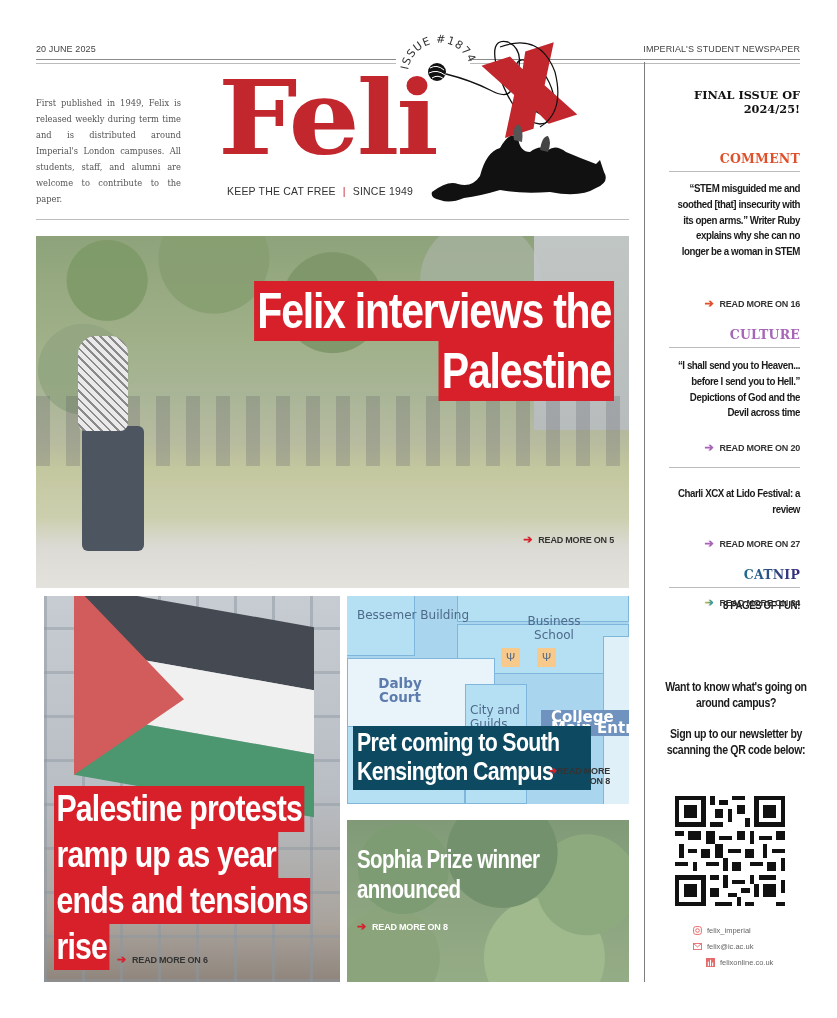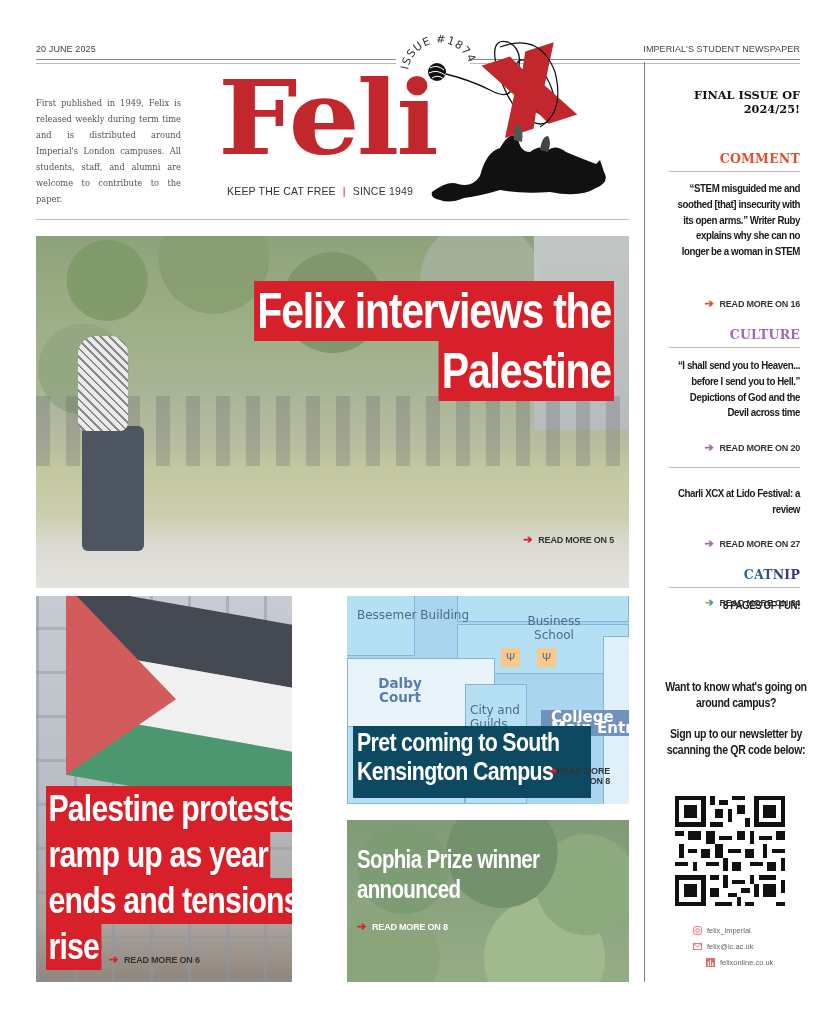--- a/index.html
+++ b/index.html
@@ -55,42 +55,42 @@
   .hero-photo .person { position: absolute; left: 42px; top: 100px; width: 60px; height: 220px; }
   .hero-photo .person .scarf { position: absolute; left: 0; top: 0; width: 50px; height: 95px; background: repeating-linear-gradient(45deg,#eaeaea 0 4px,#8a8a8a 4px 6px); border-radius: 18px 18px 8px 8px; }
   .hero-photo .person .jeans { position: absolute; left: 4px; top: 90px; width: 62px; height: 125px; background: #4d5560; border-radius: 6px; }
   .hero-photo .crowd { position: absolute; left: 0; top: 160px; width: 100%; height: 70px; background:
       repeating-linear-gradient(90deg, rgba(90,90,100,0.35) 0 14px, transparent 14px 30px); opacity: 0.7; }
 
   .hero-head { position: absolute; right: 15px; top: 13px; width: 460px; text-align: right; margin-top: 32px; }
   .hero-line { display: inline-block; background: #d8202a; color: #fff; font-family: "Liberation Sans", sans-serif; font-weight: bold; font-size: 50px; line-height: 60px; padding: 0 4px; letter-spacing: -1.5px; transform: scaleX(0.82); transform-origin: right center; white-space: nowrap; }
   .hero-read { position: absolute; right: 15px; top: 297px; }
 
-  .flag-photo { left: 36px; top: 596px; width: 256px; height: 386px;
+  .flag-photo { left: 44px; top: 596px; width: 296px; height: 386px;
     background: linear-gradient(180deg, #c7ccd2 0%, #b9bec5 50%, #a9a39c 85%, #8f857c 100%); }
   .flag-photo .scaff { position: absolute; inset: 0; background:
       repeating-linear-gradient(90deg, rgba(140,150,160,0.5) 0 3px, transparent 3px 38px),
       repeating-linear-gradient(0deg, rgba(140,150,160,0.45) 0 3px, transparent 3px 44px); }
   .flag-photo .flag { position: absolute; left: 30px; top: 10px; width: 240px; height: 190px; transform: skewY(10deg); }
   .flag-photo .flag .b1 { position: absolute; left: 0; top: 0; width: 100%; height: 33%; background: #454a52; }
   .flag-photo .flag .b2 { position: absolute; left: 0; top: 33%; width: 100%; height: 34%; background: #f0f0f0; }
   .flag-photo .flag .b3 { position: absolute; left: 0; top: 67%; width: 100%; height: 33%; background: #4c9670; }
   .flag-photo .flag .tri { position: absolute; left: 0; top: 0; width: 0; height: 0; border-top: 95px solid transparent; border-bottom: 95px solid transparent; border-left: 110px solid #d25c5c; }
 
   .flag-head { position: absolute; left: 10px; top: 190px; width: 285px; }
   .flag-line { display: block; width: fit-content; background: #d8202a; color: #fff; font-weight: bold; font-size: 36px; line-height: 46px; padding: 0 3px; letter-spacing: -1px; transform: scaleX(0.84); transform-origin: left center; white-space: nowrap; }
   .flag-read { position: absolute; left: 73px; top: 357px; }
 
   .map-photo { left: 347px; top: 596px; width: 282px; height: 208px; background: #a9d6ee; }
   .map-photo .blk { position: absolute; border: 1.5px solid #7fb6dc; background: #b5dff3; }
   .map-photo .lbl { position: absolute; font-family: "DejaVu Sans", sans-serif; font-size: 12px; line-height: 14px; color: #4d6a8a; }
   .map-photo .lbl.big { font-weight: bold; font-size: 13.5px; color: #5c7cad; }
   .map-photo .food { position: absolute; width: 19px; height: 19px; background: #f7c98a; color: #4d6a8a; font-size: 11px; text-align: center; line-height: 19px; }
   .map-photo .entrance { position: absolute; left: 194px; top: 114px; width: 98px; height: 26px; background: #6f92bf; color: #fff; font-family: "DejaVu Sans", sans-serif; font-weight: bold; font-size: 15px; line-height: 11px; padding: 2px 0 0 10px; white-space: nowrap; }
-  .pret-head { position: absolute; left: 6px; top: 130px; width: fit-content; background: #0d4a62; padding: 2px 4px 12px 4px; }
+  .pret-head { position: absolute; left: 6px; top: 130px; width: fit-content; background: #0d4a62; padding: 2px 4px 4px 4px; }
   .pret-line { display: block; color: #fff; font-weight: bold; font-size: 26px; line-height: 29px; letter-spacing: -0.8px; transform: scaleX(0.82); transform-origin: left center; white-space: nowrap; width: 230px; }
   .pret-read { position: absolute; left: 201px; top: 170px; font-size: 9px; line-height: 10px; text-align: right; width: 62px; }
 
   .forest-photo { left: 347px; top: 820px; width: 282px; height: 162px; background:
       radial-gradient(circle at 20% 30%, #6c8f60 0 45px, transparent 46px),
       radial-gradient(circle at 55% 20%, #5f8258 0 55px, transparent 56px),
       radial-gradient(circle at 85% 40%, #7e9f6e 0 50px, transparent 51px),
       radial-gradient(circle at 70% 85%, #93b07e 0 60px, transparent 61px),
       radial-gradient(circle at 15% 85%, #7b9869 0 50px, transparent 51px),
       linear-gradient(180deg, #6f8d66, #87a276); }

